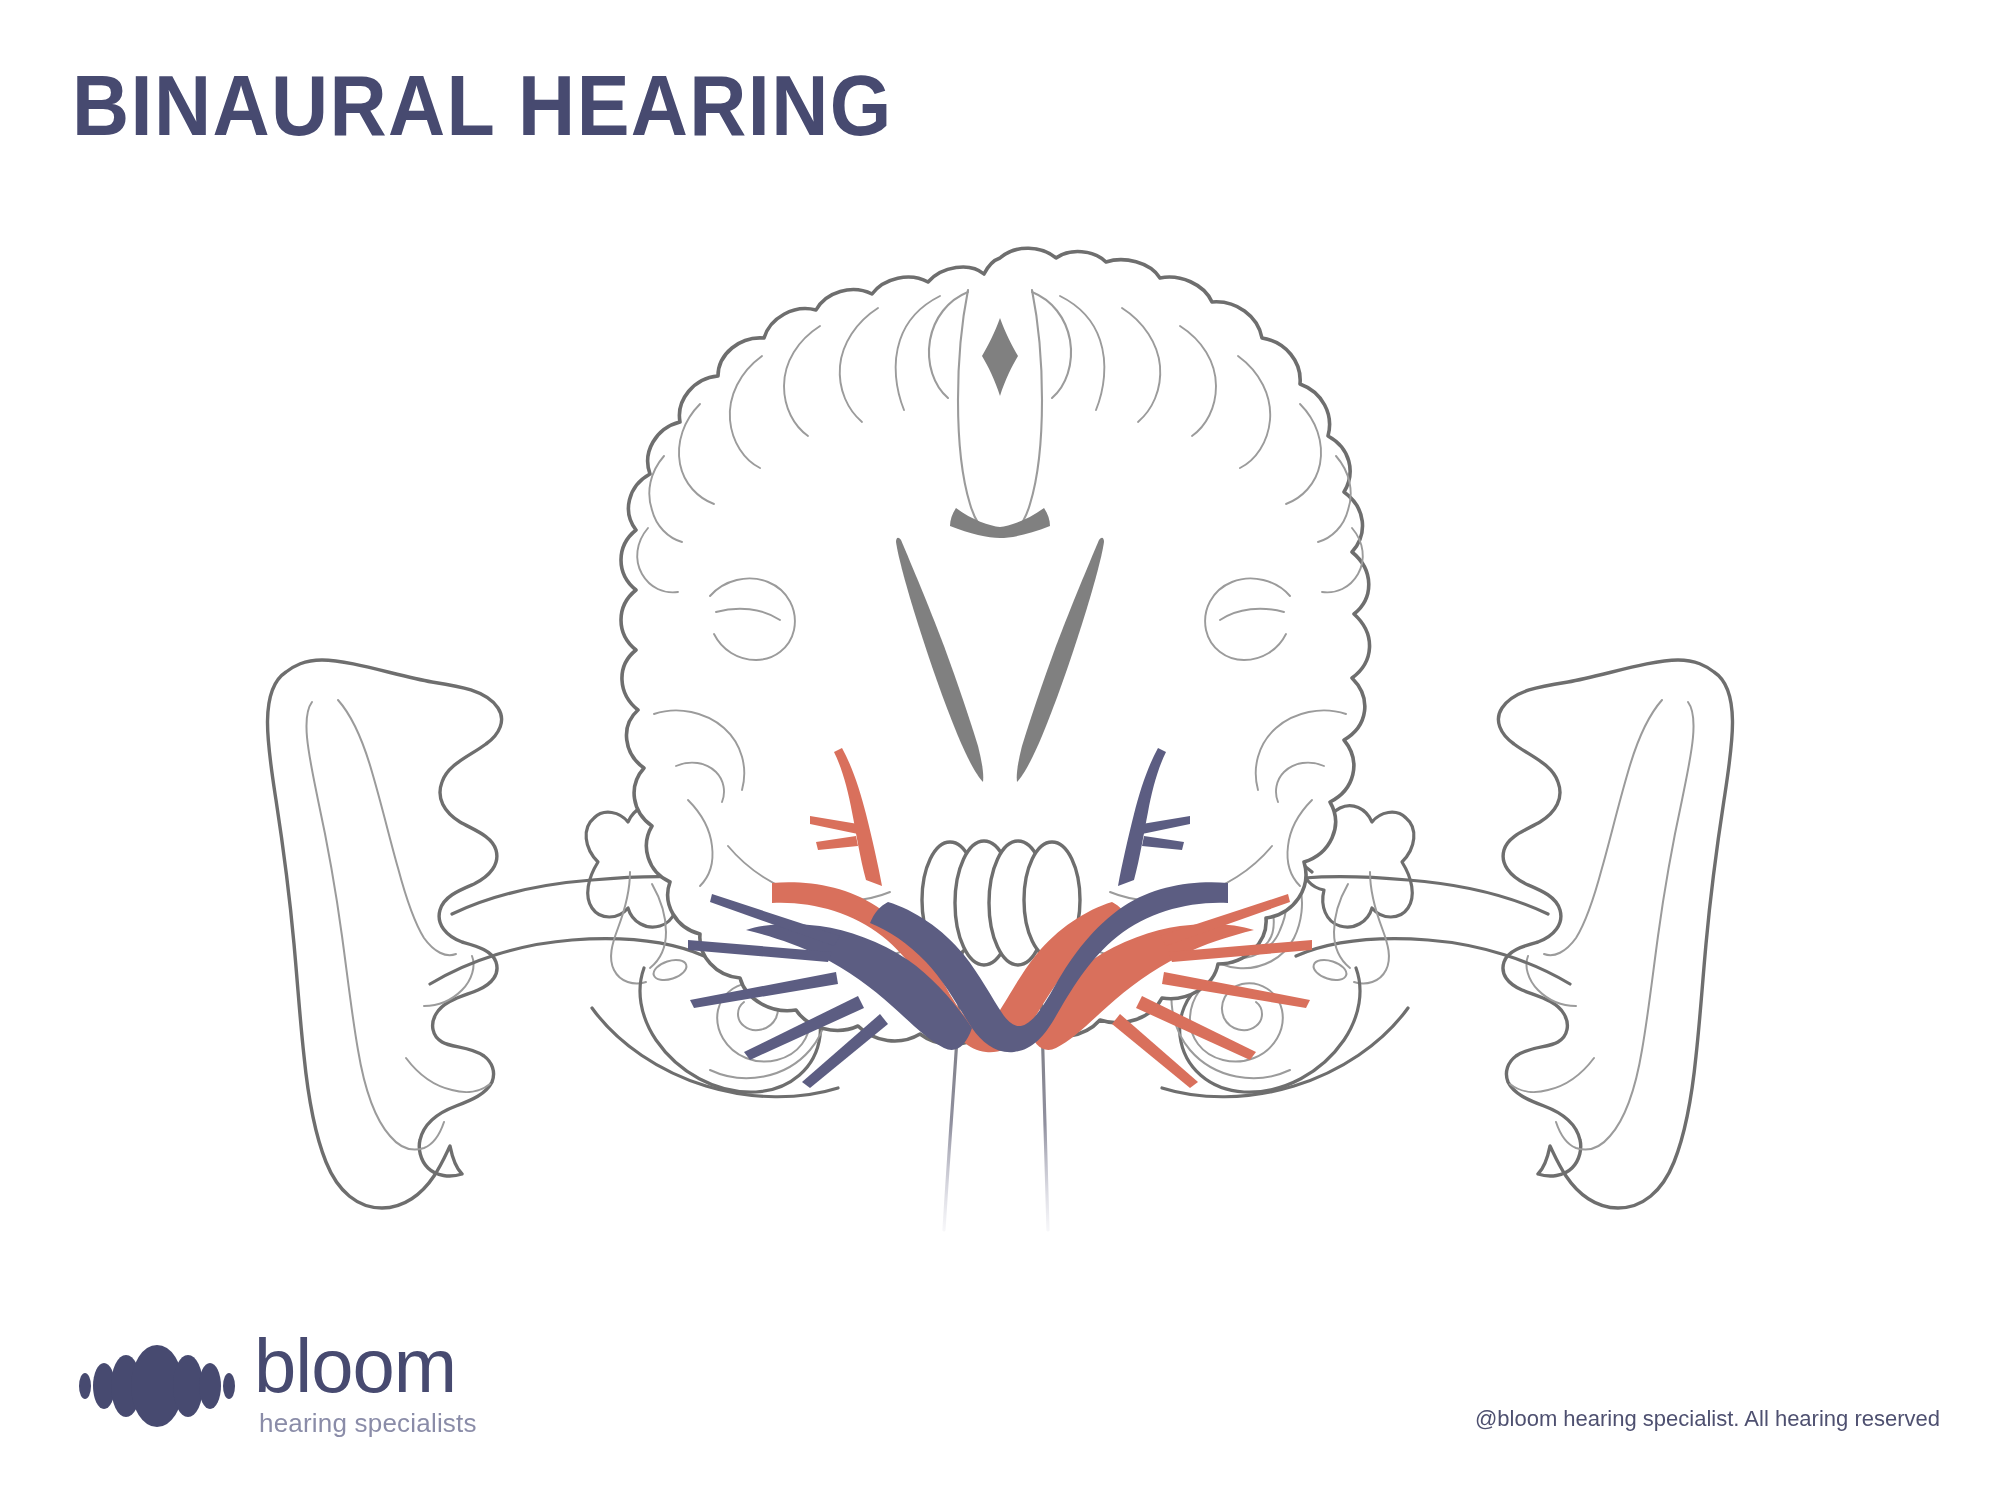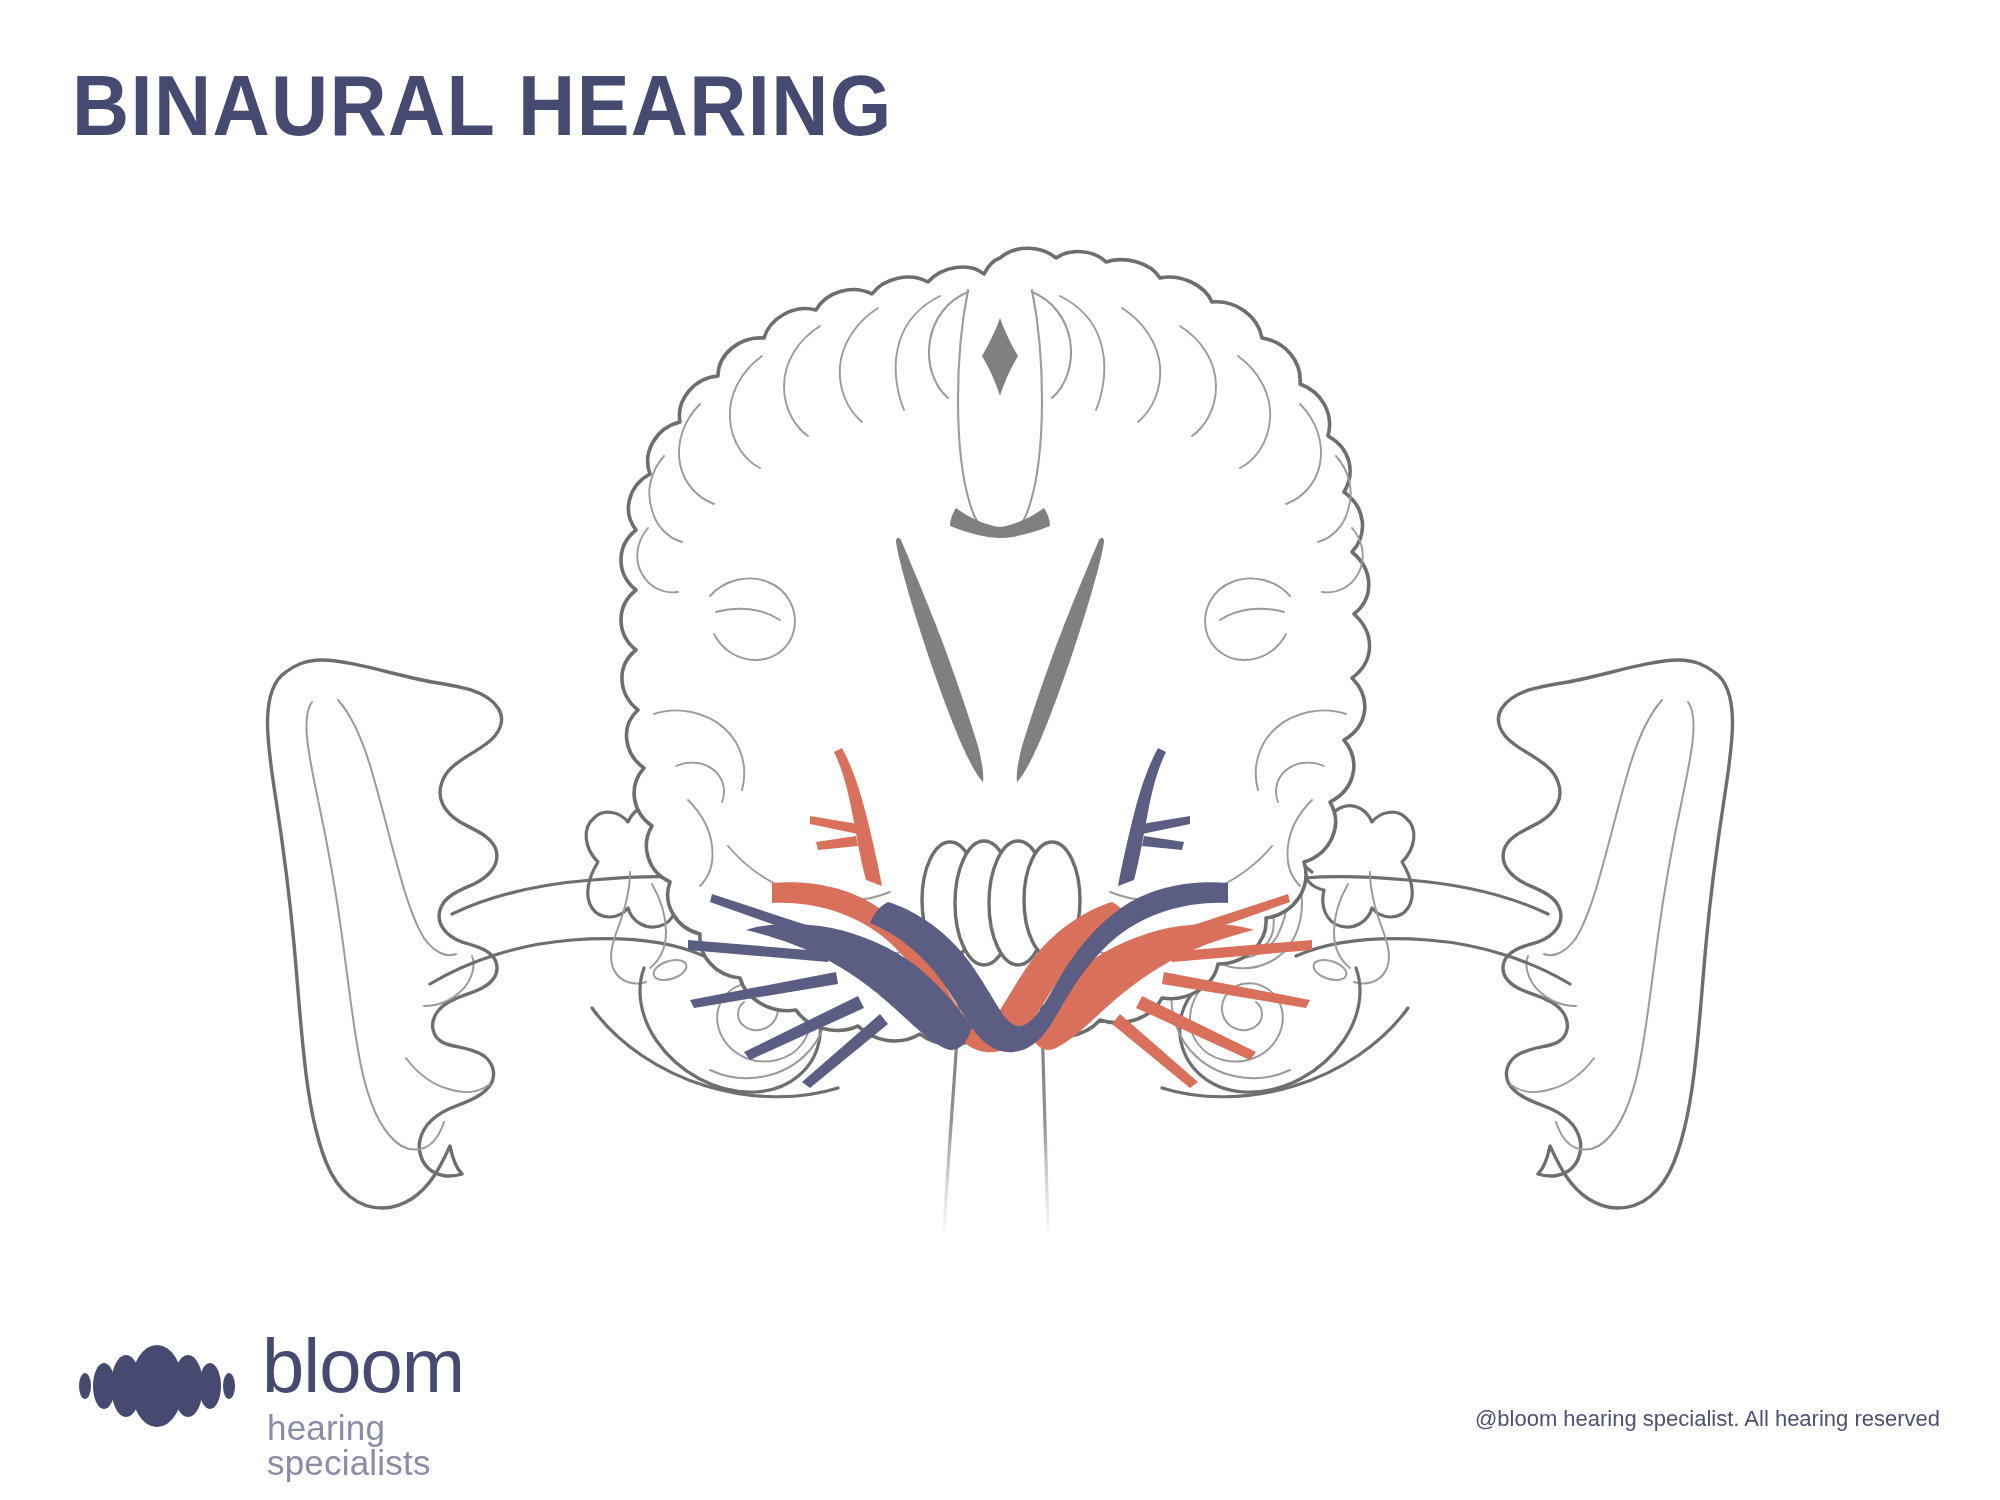--- a/index.html
+++ b/index.html
@@ -55,39 +55,38 @@
     top: 12px;
     width: 160px;
     height: 84px;
   }
   #logo-wordmark {
     position: absolute;
     left: 176px;
     top: 0px;
     width: 230px;
     height: 116px;
-    margin-left: 8px;
   }
   .logo-word {
     position: absolute;
     left: 0;
     top: -4px;
     font-family: "Liberation Sans", sans-serif;
     font-size: 76px;
     font-weight: 400;
     color: #474a70;
     letter-spacing: -1px;
     line-height: 1;
   }
   .logo-tagline {
     position: absolute;
     left: 5px;
     top: 78px;
     font-family: "Liberation Sans", sans-serif;
-    font-size: 35px;
+    font-size: 26px;
     font-weight: 400;
     color: #8a8ca8;
     letter-spacing: 0.2px;
     line-height: 1;
   }
 
   
   #copyright {
     position: absolute;
     right: 60px;

